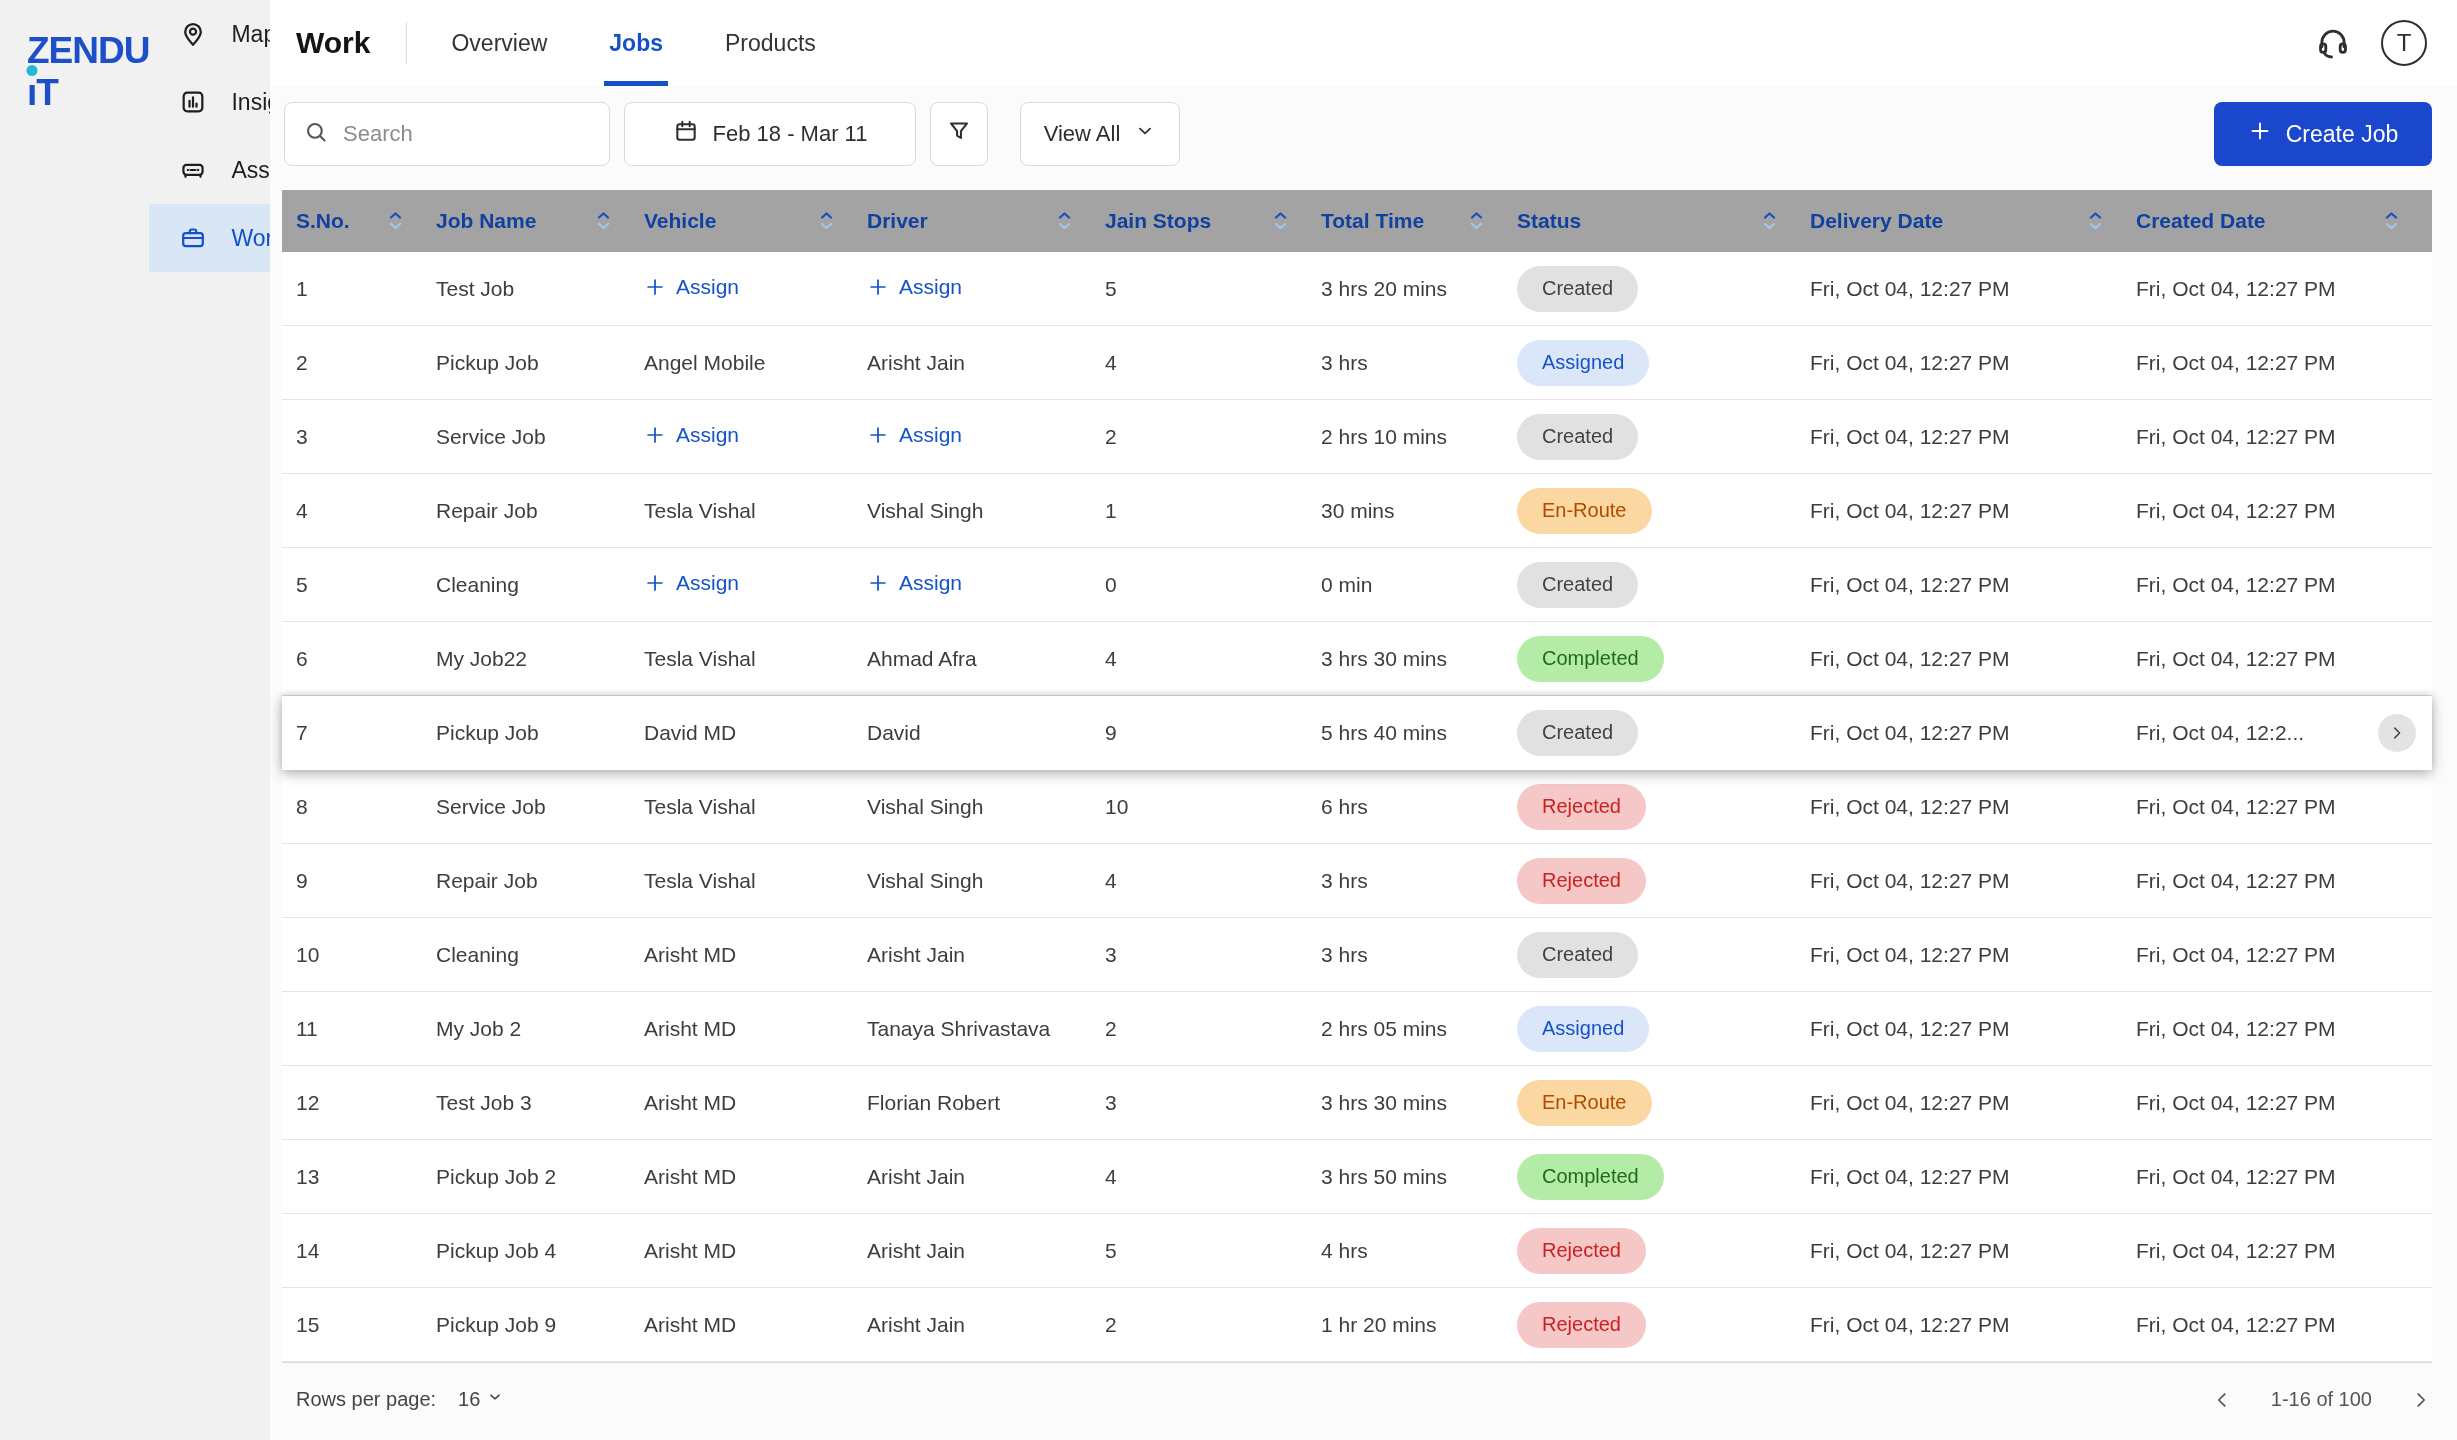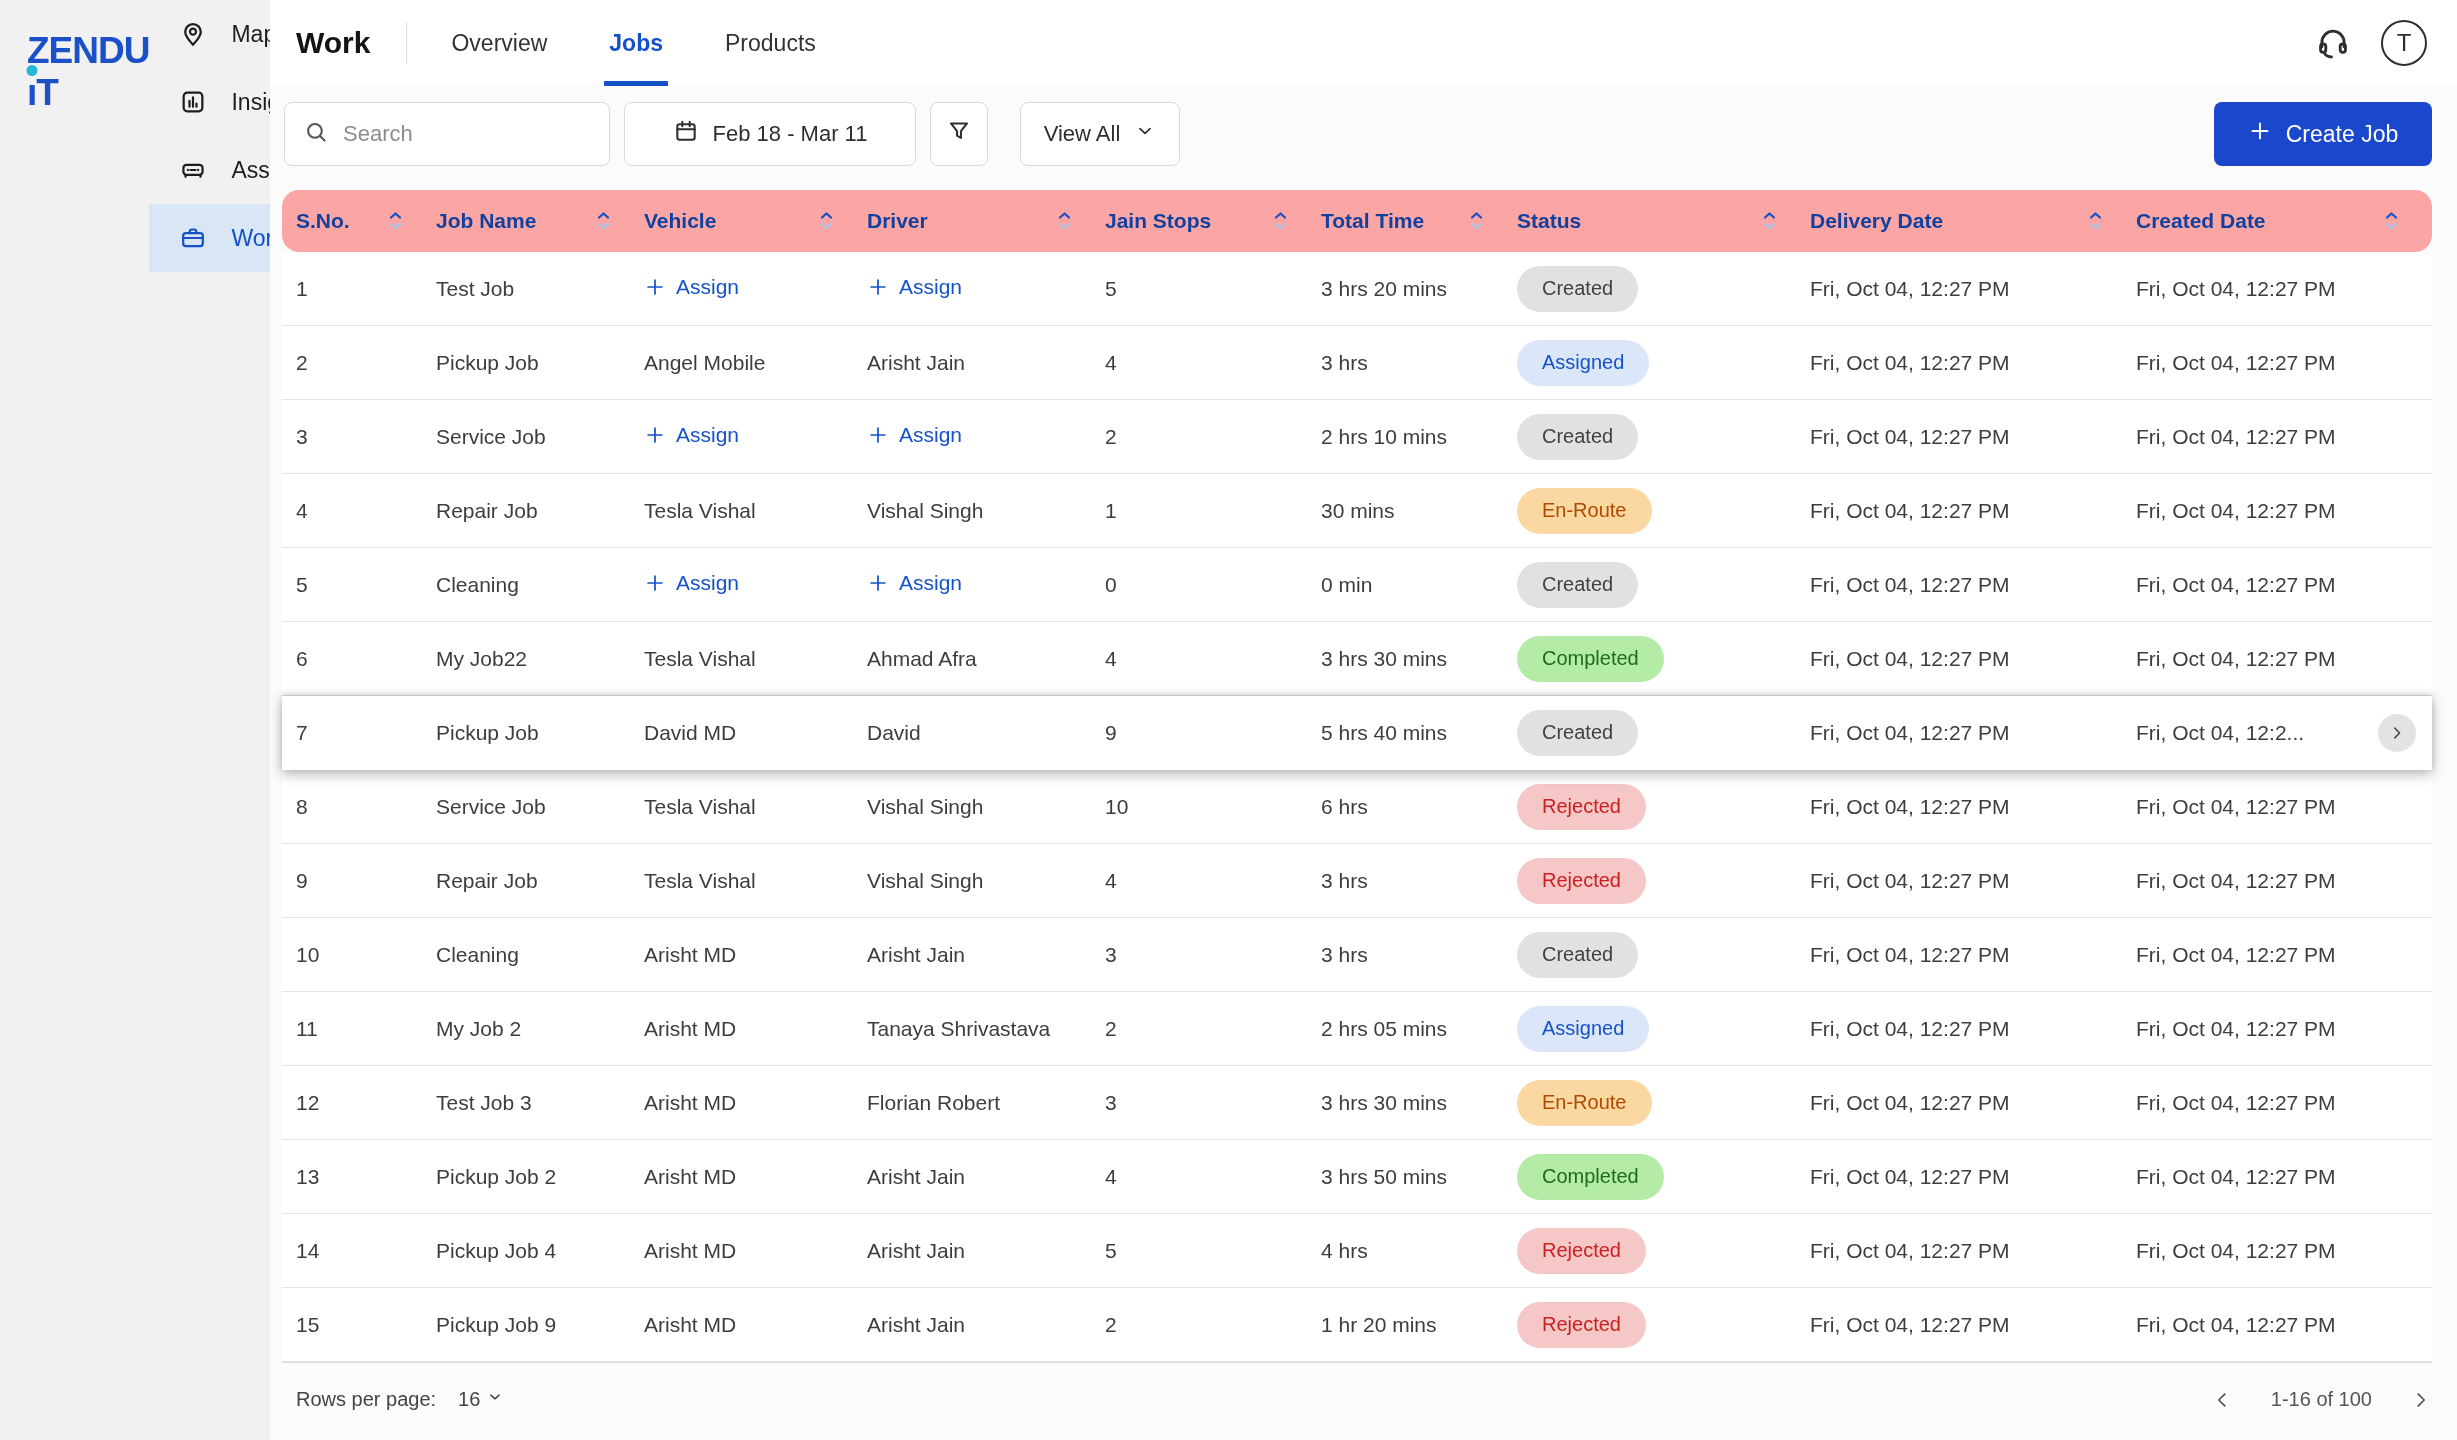--- a/index.html
+++ b/index.html
@@ -207,21 +207,21 @@
         <span id="plus-icon-slot"><span style="display: inline-flex; width: 24px; height: 24px;">
               <svg fill="none" stroke="currentColor" stroke-width="1.9" stroke-linecap="round" stroke-linejoin="round" viewBox="0 0 24 24" style="width: 100%; height: 100%;">
                 <path d="M12 4.5v15M4.5 12h15"></path>
               </svg>
             </span></span>
         <span>Create Job</span>
       </button>
     </div>
 
     <div class="table-wrap">
-      <div class="trow thead" id="table-header" style="background: #fca5a5; border-radius: 17px;">
+      <div class="trow thead" id="table-header" style="background: #a3a3a3;">
           <div class="th" style="color: rgb(16, 65, 159);">
             <span>S.No.</span>
             <span style="display: inline-flex; width: 17px; height: 24px;">
               <svg viewBox="0 0 16 24" fill="none" stroke-linecap="round" stroke-linejoin="round" style="width: 100%; height: 100%;">
                 <path d="m3.5 8.5 4.5-4 4.5 4" stroke="#1450c8" stroke-width="2.2"></path>
                 <path d="m3.5 15 4.5 4 4.5-4" stroke="#a6c6ec" stroke-width="2.2"></path>
               </svg>
             </span>
           </div>
           <div class="th" style="color: rgb(16, 65, 159);">

